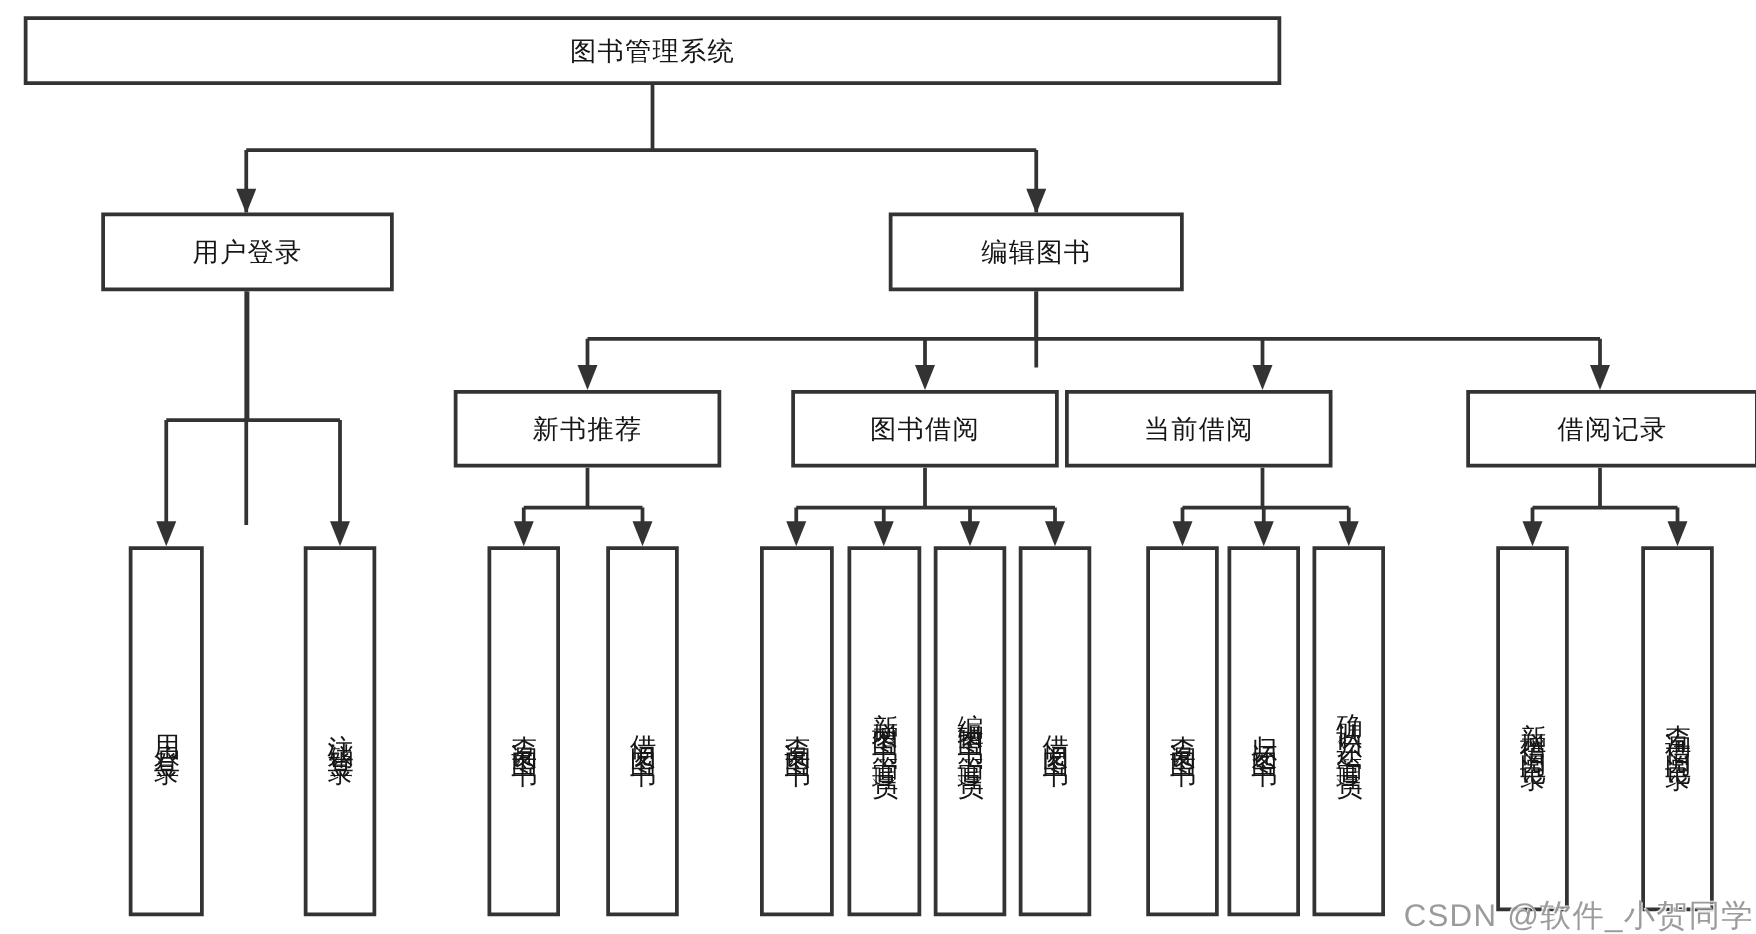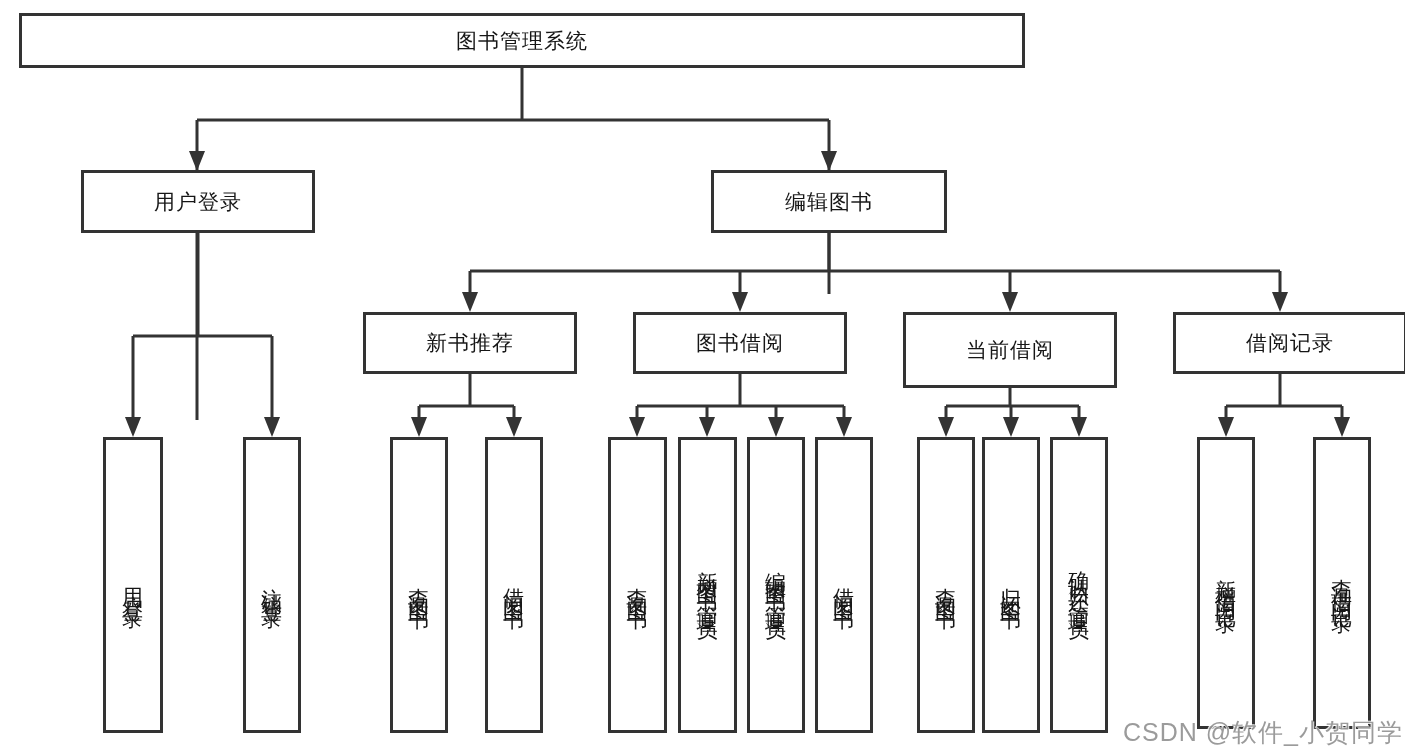--- a/index.html
+++ b/index.html
@@ -75,21 +75,21 @@
     </g>
   </svg>
 
   <div class="node" style="left:19px;top:13px;width:1006px;height:55px;">图书管理系统</div>
 
   <div class="node" style="left:81px;top:170px;width:234px;height:63px;">用户登录</div>
   <div class="node" style="left:711px;top:170px;width:236px;height:63px;">编辑图书</div>
 
   <div class="node" style="left:363px;top:312px;width:214px;height:62px;">新书推荐</div>
   <div class="node" style="left:633px;top:312px;width:214px;height:62px;">图书借阅</div>
-  <div class="node" style="left:903px;top:312px;width:214px;height:76px;">当前借阅</div>
+  <div class="node" style="left:852px;top:312px;width:214px;height:62px;">当前借阅</div>
   <div class="node" style="left:1173px;top:312px;width:234px;height:62px;">借阅记录</div>
 
   <div class="vnode" style="left:103px;top:437px;width:60px;height:296px;">
     <span class="vtext">用户登录</span>
   </div>
   <div class="vnode" style="left:243px;top:437px;width:58px;height:296px;">
     <span class="vtext">注销登录</span>
   </div>
 
   <div class="vnode" style="left:390px;top:437px;width:58px;height:296px;">

